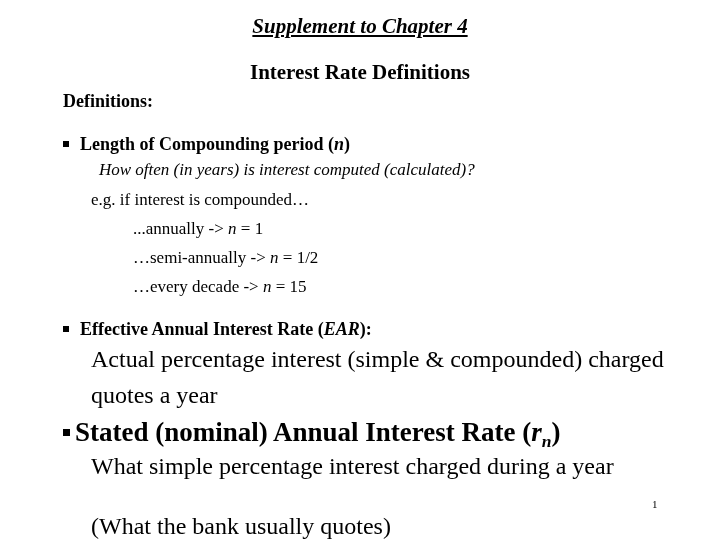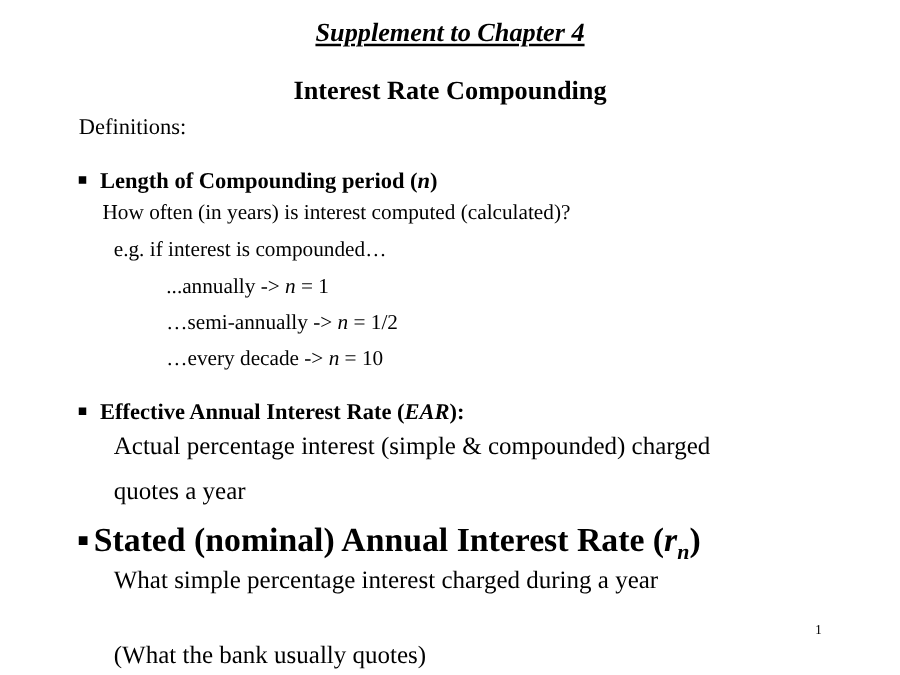--- a/index.html
+++ b/index.html
@@ -3,50 +3,50 @@
 <meta charset="utf-8">
 <style>
   html, body { margin: 0; padding: 0; background: #ffffff; }
   body { width: 720px; height: 540px; position: relative; overflow: hidden;
          font-family: "Liberation Serif", "DejaVu Serif", serif; color: #000; }
   .abs { position: absolute; white-space: nowrap; }
   .title { left: 0; width: 720px; text-align: center; top: 14px; font-size: 21px;
            font-weight: bold; font-style: italic; }
   .title span { text-decoration: underline; }
   .subtitle { left: 0; width: 720px; text-align: center; top: 60px; font-size: 21px; font-weight: bold; }
-  .defs { left: 63px; top: 91px; font-size: 18px; font-weight: normal; }
+  .defs { left: 63px; top: 91px; font-size: 18px; font-weight: bold; }
   .bullet-small { font-size: 18px; font-weight: bold; }
   .sq { display: inline-block; width: 6px; height: 6px; background: #000; vertical-align: middle; margin-right: 11px; position: relative; top: -2px; }
   .sq-big { width: 7px; height: 7px; margin-right: 5px; }
   .body18 { font-size: 17px; }
-  .body20 { font-size: 20px; }
+  .body20 { font-size: 24px; }
   .bold20 { font-size: 27px; font-weight: bold; }
   .page-num { font-size: 11px; }
   sub { font-size: 65%; vertical-align: -0.35em; line-height: 0; }
 </style>
 </head>
 <body>
 
 <div class="abs title"><span>Supplement to Chapter 4</span></div>
-<div class="abs subtitle">Interest Rate Compounding</div>
+<div class="abs subtitle">Interest Rate Definitions</div>
 <div class="abs defs">Definitions:</div>
 
 <div class="abs bullet-small" style="left:63px; top:134px;">
   <span class="sq"></span><span>Length of Compounding period (</span><i>n</i><span>)</span>
 </div>
-<div class="abs body18" style="left:82px; top:160px;">How often (in years) is interest computed (calculated)?</div>
+<div class="abs body18" style="left:99px; top:160px;font-style:italic;">How often (in years) is interest computed (calculated)?</div>
 <div class="abs body18" style="left:91px; top:190px;">e.g. if interest is compounded…</div>
 <div class="abs body18" style="left:133px; top:219px;">
   <span>...annually -&gt; </span><i>n</i><span> = 1</span>
 </div>
 <div class="abs body18" style="left:133px; top:248px;">
   <span>…semi-annually -&gt; </span><i>n</i><span> = 1/2</span>
 </div>
 <div class="abs body18" style="left:133px; top:277px;">
-  <span>…every decade -&gt; </span><i>n</i><span> = 10</span>
+  <span>…every decade -&gt; </span><i>n</i><span> = 15</span>
 </div>
 
 <div class="abs bullet-small" style="left:63px; top:319px;">
   <span class="sq"></span><span>Effective Annual Interest Rate (</span><i>EAR</i><span>):</span>
 </div>
 <div class="abs body20" style="left:91px; top:346px;">Actual percentage interest (simple &amp; compounded) charged</div>
 <div class="abs body20" style="left:91px; top:382px;">quotes a year</div>
 
 <div class="abs bold20" style="left:63px; top:417px;">
   <span class="sq sq-big"></span><span>Stated (nominal) Annual Interest Rate (</span><i>r</i><sub><i>n</i></sub><span>)</span>

